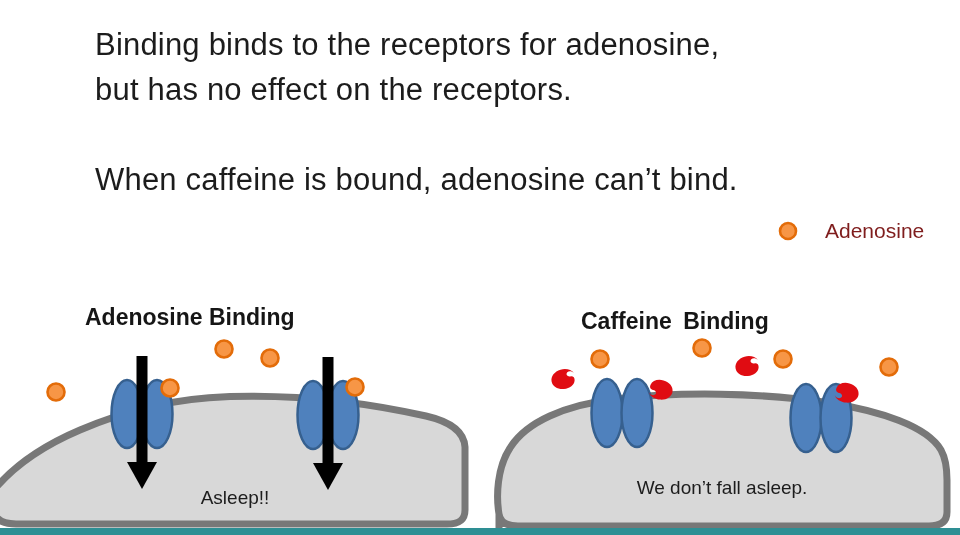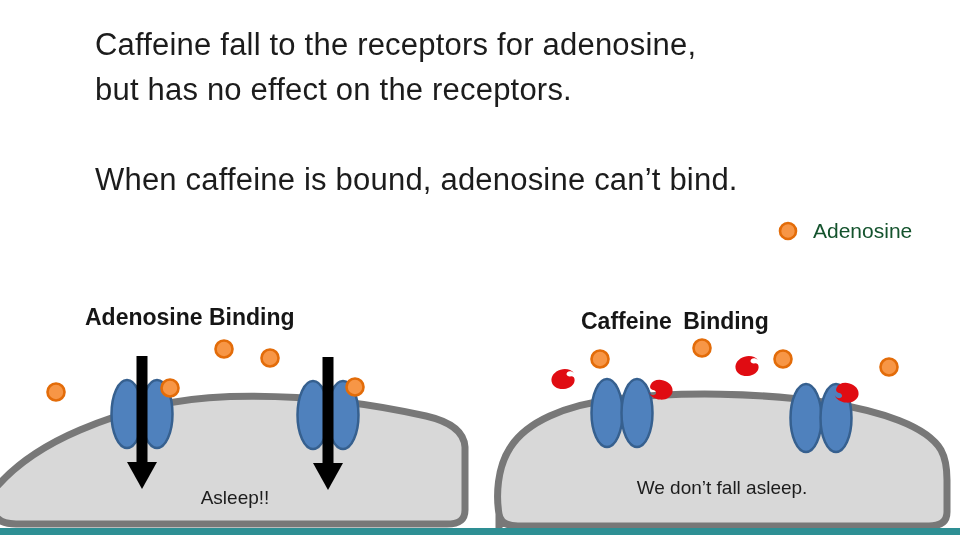--- a/index.html
+++ b/index.html
@@ -7,36 +7,36 @@
     position:relative;width:960px;height:535px;background:#ffffff;
     overflow:hidden;font-family:"Liberation Sans",sans-serif;color:#1c1c1c;
   }
   .title-block{position:absolute;left:95px;top:22px;width:830px;
     font-size:31px;line-height:45px;letter-spacing:0.2px;color:#1c1c1c;}
   .title-line{white-space:nowrap;}
   .title-gap{height:45px;}
   .legend{position:absolute;left:775px;top:212px;width:180px;}
   .legend-row{display:flex;align-items:center;height:38px;}
   .legend-icon{width:26px;height:24px;flex:0 0 26px;display:flex;align-items:center;justify-content:center;}
-  .legend-label{margin-left:12px;font-size:21px;color:#14532d;white-space:nowrap;}
+  .legend-label{margin-left:24px;font-size:21px;color:#7f1d1d;white-space:nowrap;}
   .panel-heading{position:absolute;font-weight:bold;font-size:23px;color:#161616;white-space:nowrap;}
   .heading-left{left:85px;top:304px;width:300px;}
   .heading-right{left:581px;top:308px;width:300px;word-spacing:5px;}
   .caption{position:absolute;font-size:19px;color:#1c1c1c;text-align:center;white-space:nowrap;z-index:5;}
   .caption-left{left:135px;top:487px;width:200px;}
   .caption-right{left:547px;top:477px;width:350px;}
   #diagram-svg{position:absolute;left:0;top:0;z-index:1;}
 </style>
 </head>
 <body>
 
 <div class="slide">
 
   <div class="title-block">
-    <div class="title-line">Caffeine fall to the receptors for adenosine,</div>
+    <div class="title-line">Binding binds to the receptors for adenosine,</div>
     <div class="title-line">but has no effect on the receptors.</div>
     <div class="title-gap"></div>
     <div class="title-line">When caffeine is bound, adenosine can’t bind.</div>
   </div>
 
   <div class="legend">
     <div class="legend-row">
       <span class="legend-icon">
         <svg width="22" height="22" viewBox="-11 -11 22 22">
             <circle id="legend-adenosine-dot" cx="0" cy="0" r="8" fill="#F79646" stroke="#E36C09" stroke-width="2.6"></circle>

